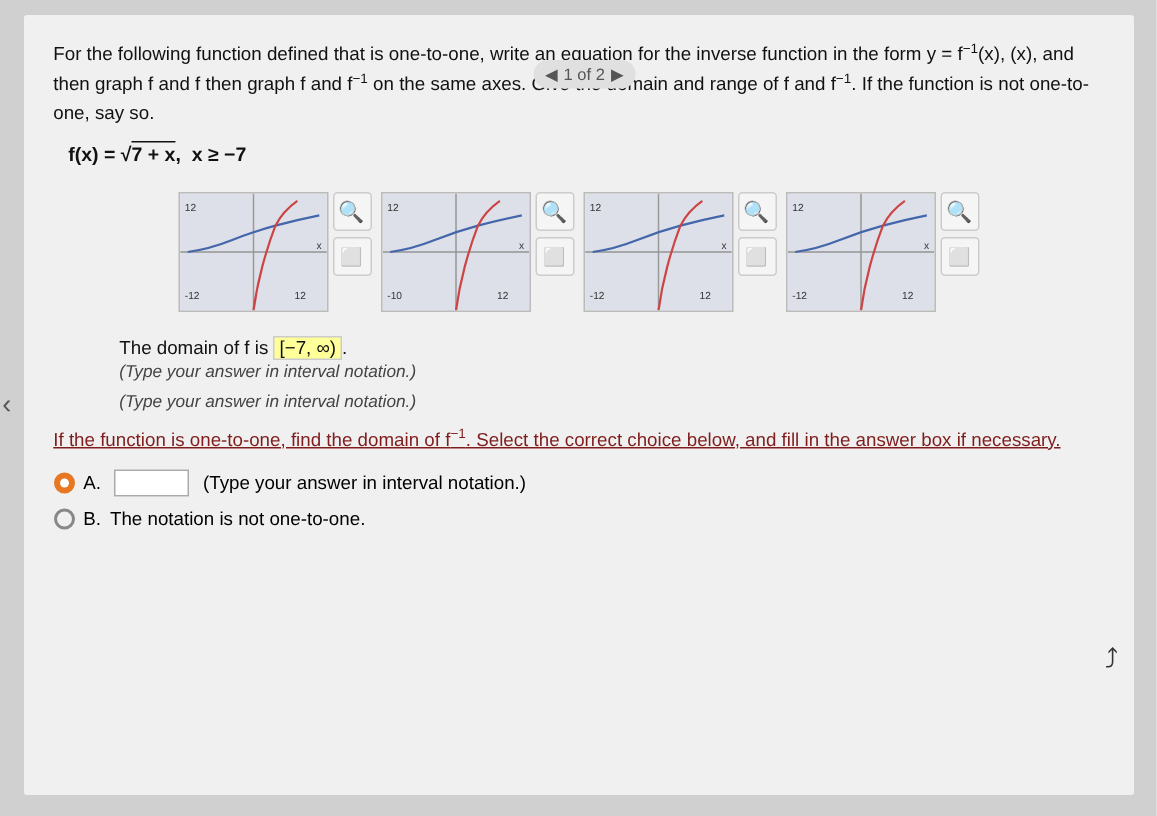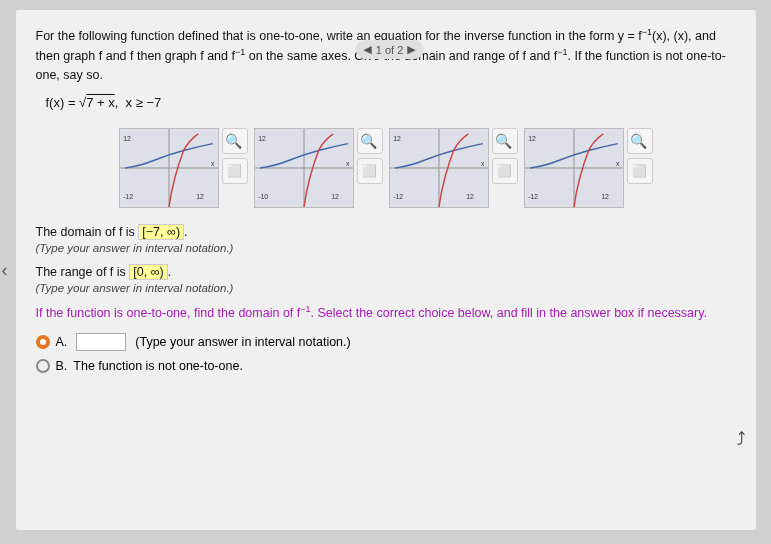--- a/index.html
+++ b/index.html
@@ -21,21 +21,21 @@
       position: relative;
     }
     .problem-text {
       font-size: 12.5px;
       line-height: 1.5;
       color: #111;
       margin-bottom: 10px;
     }
     .function-line {
       font-size: 13px;
-      font-weight: normal;
+      font-weight: bold;
       color: #111;
       margin-bottom: 12px;
       margin-left: 10px;
     }
     .graphs-row {
       display: flex;
       align-items: center;
       gap: 6px;
       margin-bottom: 14px;
       justify-content: center;
@@ -100,43 +100,45 @@
       color: #555;
       margin: 0 4px;
       position: absolute;
       top: 30px;
       left: 50%;
       transform: translateX(-50%);
     }
     .domain-section {
       margin-top: 4px;
       margin-bottom: 6px;
+      margin-left: 44px;
     }
     .domain-line {
       font-size: 12.5px;
       color: #111;
       line-height: 1.6;
     }
     .domain-value {
       background: #ffff99;
       border: 1px solid #ccc;
       padding: 0 3px;
       font-size: 12.5px;
     }
     .hint-text {
       font-size: 11.5px;
       color: #444;
       font-style: italic;
       margin-bottom: 8px;
     }
     .inverse-section {
       font-size: 12.5px;
-      color: #a21caf;
+      color: #7f1d1d;
       margin-bottom: 10px;
       line-height: 1.6;
+      text-decoration: underline;
     }
     .choice-row {
       display: flex;
       align-items: center;
       gap: 6px;
       margin-bottom: 8px;
       font-size: 12.5px;
     }
     .radio-circle {
       width: 14px;
@@ -310,37 +312,34 @@
   </div>
 
   <div class="domain-section">
     <div class="domain-line">
       The domain of f is <span class="domain-value">[−7, ∞)</span>.
     </div>
     <div class="hint-text">(Type your answer in interval notation.)</div>
   </div>
 
   <div class="domain-section">
-    <div class="domain-line">
-      The range of f is <span class="domain-value">[0, ∞)</span>.
-    </div>
     <div class="hint-text">(Type your answer in interval notation.)</div>
   </div>
 
   <div class="inverse-section">
     If the function is one-to-one, find the domain of f<sup>−1</sup>. Select the correct choice below, and fill in the answer box if necessary.
   </div>
 
   <div class="choice-row">
     <span class="radio-circle selected"></span>
     <span>A.</span>
     <span class="answer-box">&nbsp;</span>
     <span>(Type your answer in interval notation.)</span>
   </div>
 
   <div class="choice-row">
     <span class="radio-circle"></span>
     <span>B.</span>
-    <span>The function is not one-to-one.</span>
+    <span>The notation is not one-to-one.</span>
   </div>
 
   <div class="cursor-arrow">⤴</div>
 </div>
 
 </body></html>

